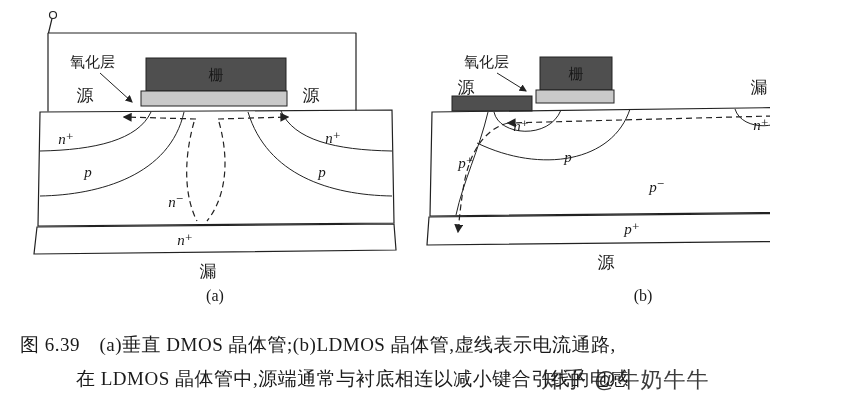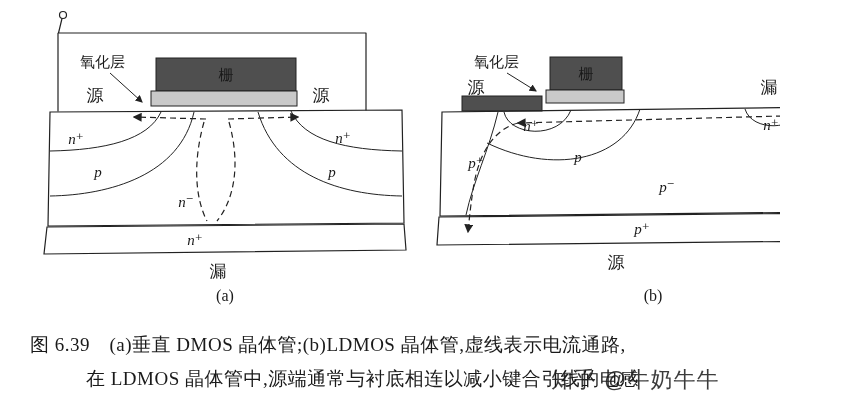--- a/index.html
+++ b/index.html
@@ -3,21 +3,20 @@
 <meta charset="utf-8">
 <style>
   html, body { margin: 0; padding: 0; background: #ffffff; }
   .page {
     position: relative;
     width: 770px;
     height: 406px;
     background: #ffffff;
     font-family: "Liberation Serif", "DejaVu Serif", serif;
     overflow: hidden;
-    padding-left: 10px;
   }
   svg text { stroke: none; fill: #1a1a1a; }
   .ln   { fill: none; stroke-width: 1.2; stroke-linecap: round; }
   .thin { fill: none; stroke-width: 1; }
   .dash { fill: none; stroke-width: 1.2; stroke-dasharray: 6 4; }
   .node { fill: #ffffff; stroke-width: 1.2; }
   .cjk15 { font-size: 15px; font-family: "Liberation Serif", "DejaVu Serif", serif; }
   .cjk16 { font-size: 17px; font-family: "Liberation Serif", "DejaVu Serif", serif; }
   .gatetxt { font-size: 15px; font-family: "Liberation Serif", "DejaVu Serif", serif; }
   .region { font-size: 15px; font-style: italic; font-family: "Liberation Serif", "DejaVu Serif", serif; }

